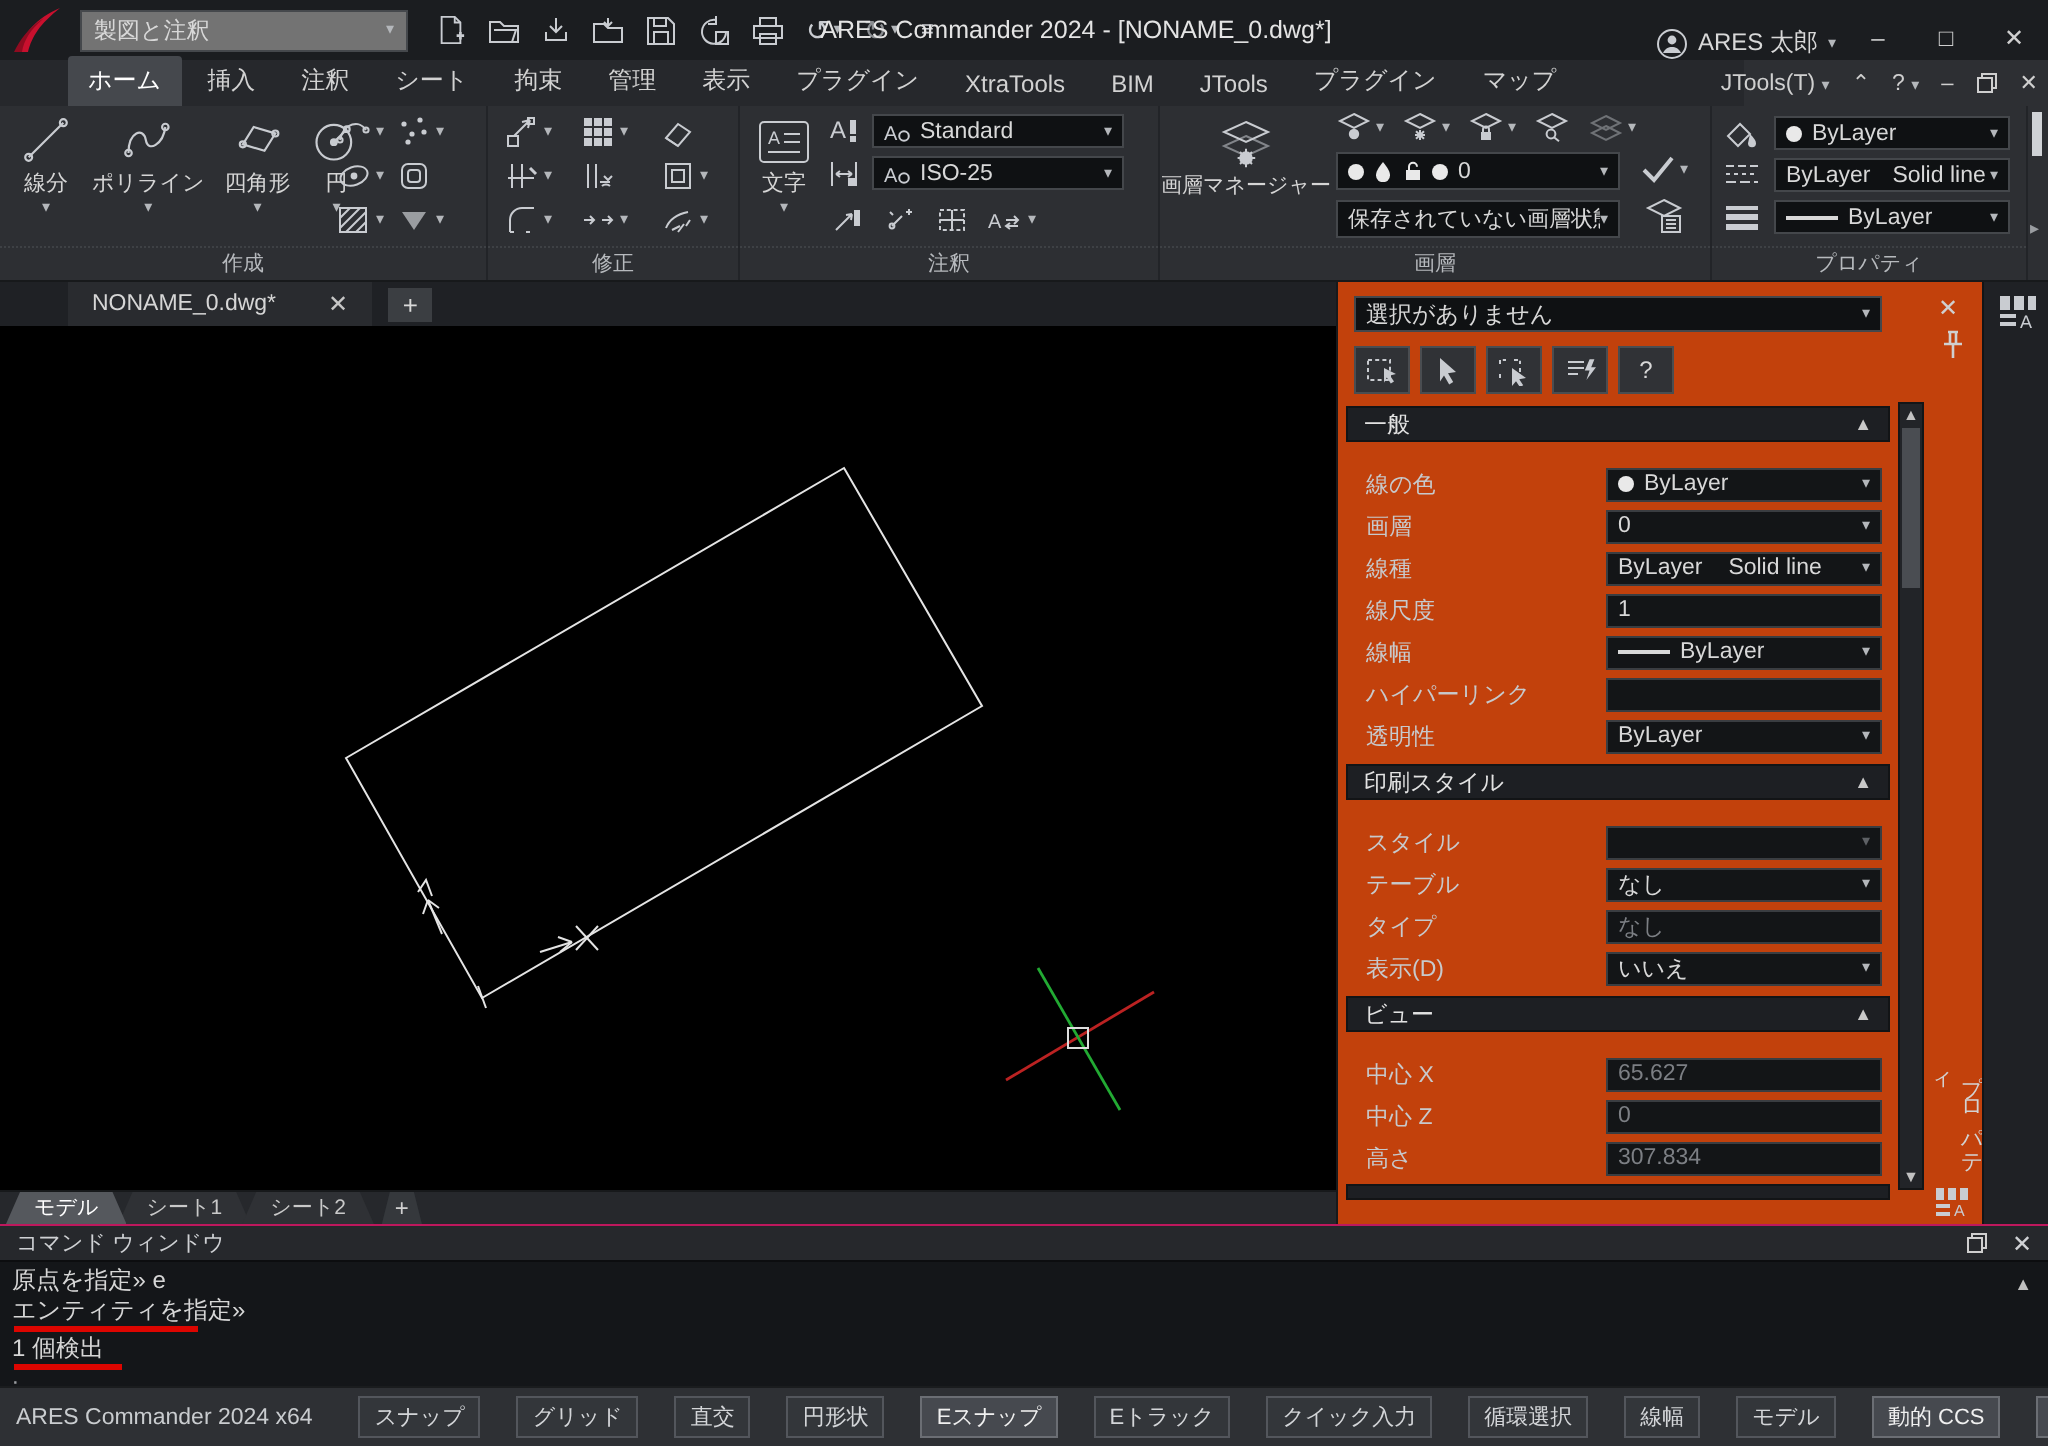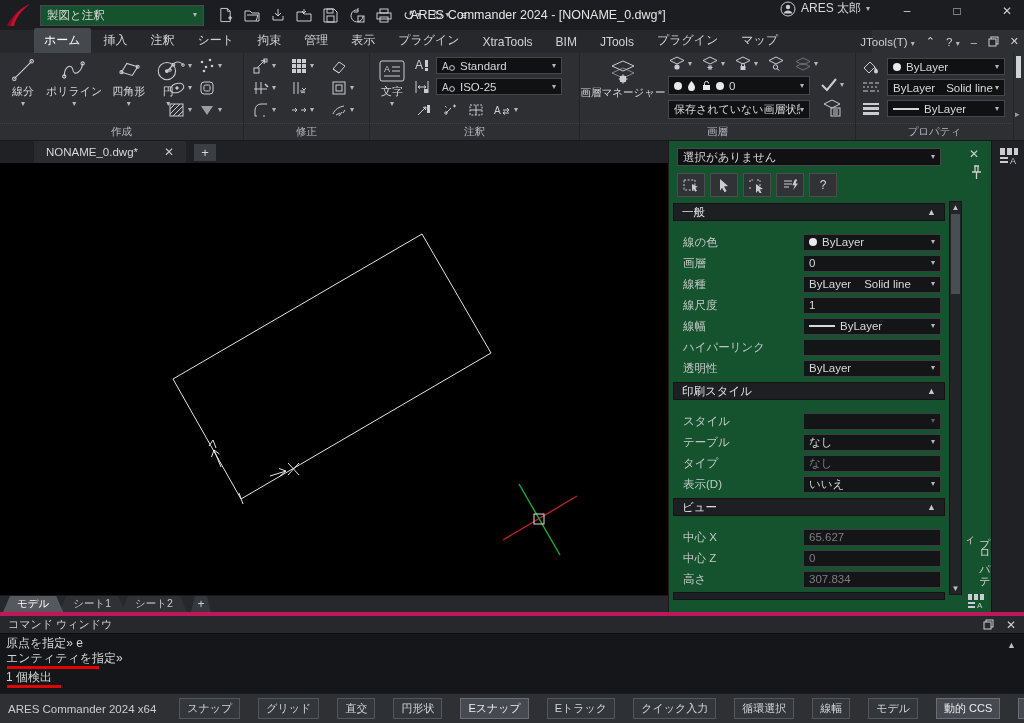--- a/index.html
+++ b/index.html
@@ -4,25 +4,25 @@
 <style>
   html,body{margin:0;padding:0;background:#2d2f33;}
   body{width:1024px;height:723px;overflow:hidden;font-family:"Liberation Sans","DejaVu Sans",sans-serif;color:#d4d4d4;font-size:12px;}
   .app{position:relative;width:1024px;height:723px;background:#2d2f33;}
   svg{display:block}
   .caret{font-size:8px;color:#b4b7bb;line-height:1}
   .caret.dn::after{content:"▾"}
   
   .titlebar{position:absolute;left:0;top:0;width:1024px;height:30px;background:#1b1d20;display:flex;align-items:center;padding:0 6px;box-sizing:border-box;gap:8px}
   .logo{width:26px;height:24px;flex:0 0 auto}
-  .ws-combo{width:150px;height:19px;background:#14532d;border:1px solid #45484c;display:flex;align-items:center;justify-content:space-between;padding:0 6px;font-size:11.5px;color:#d8d8d8}
+  .ws-combo{width:150px;height:19px;background:#737373;border:1px solid #45484c;display:flex;align-items:center;justify-content:space-between;padding:0 6px;font-size:11.5px;color:#d8d8d8}
   .qat{display:flex;align-items:center;gap:11px;margin-left:6px}
   .qat .qbtn{display:flex;align-items:center;gap:2px;color:#c9ccd1}
   .win-title{position:absolute;left:538px;top:0;transform:translateX(-50%);height:30px;display:flex;align-items:center;font-size:12.5px;color:#e4e4e4;white-space:nowrap}
-  .tb-right{position:absolute;right:4px;top:0;height:30px;display:flex;align-items:flex-start;gap:24px}
+  .tb-right{position:absolute;right:4px;top:0;height:30px;display:flex;align-items:flex-end;gap:8px}
   .user{display:flex;align-items:center;gap:5px;color:#d8d8d8;font-size:12px}
   .winbtn{width:26px;height:22px;display:flex;align-items:center;justify-content:center;color:#cfcfcf;font-size:12px}
   
   .tabrow{position:absolute;left:0;top:30px;width:872px;height:23px;background:#26282c;display:flex;align-items:flex-end;padding-left:34px;box-sizing:border-box}
   .rtab{padding:4px 10px 4px;margin-right:3px;font-size:12px;color:#d2d2d2;white-space:nowrap}
   .rtab.active{background:#45484d;color:#ffffff;border-radius:2px 2px 0 0}
   .tabrow-right{position:absolute;right:5px;top:30px;height:23px;display:flex;align-items:center;gap:11px;font-size:11.5px;color:#cfcfcf}
   .tabrow-right .glyph{font-size:11px}
   
   .ribbon{position:absolute;left:0;top:53px;width:1024px;height:88px;background:#2d2f33;border-bottom:1px solid #17191b;box-sizing:border-box}
@@ -41,21 +41,21 @@
   .doctab .x{color:#c6c6c6;font-size:12px}
   .newtab{margin-left:8px;width:22px;height:17px;background:#3b3e42;color:#d9d9d9;display:flex;align-items:center;justify-content:center;font-size:13px}
   
   .canvas{position:absolute;left:0;top:163px;width:668px;height:432px;background:#000}
   
   .sheetbar{position:absolute;left:0;top:595px;width:668px;height:17px;background:#26282c;display:flex;align-items:stretch;padding-left:3px;box-sizing:border-box;border-top:1px solid #17191b}
   .stab{padding:1px 14px;font-size:10.5px;color:#c9c9c9;background:#2f3135;clip-path:polygon(7px 0,calc(100% - 7px) 0,100% 100%,0 100%);display:flex;align-items:center;margin-right:-4px}
   .stab.active{background:#55585d;color:#ffffff;z-index:2}
   .stab-add{width:20px;display:flex;align-items:center;justify-content:center;color:#d0d0d0;background:#35383c;margin-left:8px;font-size:12px;clip-path:polygon(4px 0,calc(100% - 4px) 0,100% 100%,0 100%)}
   
-  .palcol{position:absolute;left:668px;top:141px;width:356px;height:471px;background:#14532d;border-left:1px solid #17191b;box-sizing:border-box}
+  .palcol{position:absolute;left:668px;top:141px;width:356px;height:471px;background:#c2410c;border-left:1px solid #17191b;box-sizing:border-box}
   .palbody{position:absolute;left:2px;top:0;width:276px;height:100%;}
   .sel-combo{position:absolute;left:6px;top:7px;width:264px;height:18px}
   .paltools{position:absolute;left:6px;top:32px;display:flex;gap:5px}
   .ptool{width:26px;height:22px;background:#303236;border:1px solid #4a4d51;display:flex;align-items:center;justify-content:center;color:#d8d8d8;font-size:12px}
   .sections{position:absolute;left:2px;top:62px;right:2px}
   .sect-hd{height:16px;background:#1d1f23;border:1px solid #121416;display:flex;align-items:center;justify-content:space-between;padding:0 8px;color:#e2e2e2;font-size:11.5px;margin-bottom:2px}
   .sect-hd .up{font-size:9px;color:#c9c9c9}
   .prow{display:flex;align-items:center;height:20px;margin:0 2px 1px 2px}
   .prow .plabel{width:128px;padding-left:8px;color:#c7c9cc;font-size:11.5px;box-sizing:border-box;white-space:nowrap}
   .prow .pfield{flex:1;height:17px;margin-right:2px}
@@ -68,21 +68,21 @@
   .palscroll .sa{position:absolute;left:0;width:100%;text-align:center;font-size:8px;color:#c2c2c2}
   .palscroll .thumb{position:absolute;left:1px;right:1px;top:12px;height:80px;background:#4a4d52}
   .ministrip{position:absolute;left:294px;top:0;width:28px;height:100%}
   .ministrip .mx{position:absolute;left:6px;top:6px;color:#cfcfcf;font-size:12px}
   .ministrip .mpin{position:absolute;left:7px;top:24px}
   .vtab{position:absolute;left:3px;top:388px;width:22px;height:62px;writing-mode:vertical-rl;display:flex;align-items:center;justify-content:center;color:#d2d2d2;font-size:11px;letter-spacing:1px}
   .ministrip .micon{position:absolute;left:4px;top:452px}
   .farstrip{position:absolute;left:322px;top:0;width:34px;height:100%;background:#1f2125;border-left:1px solid #121416;box-sizing:border-box}
   .farstrip .ficon{position:absolute;left:7px;top:6px}
   
-  .cmd{position:absolute;left:0;top:612px;width:1024px;height:81px;background:#141619;border-top:4px solid #be185d;box-sizing:border-box}
+  .cmd{position:absolute;left:0;top:612px;width:1024px;height:81px;background:#141619;border-top:1px solid #be185d;box-sizing:border-box}
   .cmd-hd{height:17px;background:#26282c;display:flex;align-items:center;justify-content:space-between;padding:0 8px;color:#cfd1d4;font-size:11px;border-bottom:1px solid #0c0d0f}
   .cmd-hd .hic{display:flex;align-items:center;gap:12px}
   .cmd-body{position:relative;padding:2px 6px;font-size:12px;color:#d6d6d6;line-height:15px}
   .redline{height:3px;background:#dd0500;margin:0 0 1px 1px}
   .cmd-up{position:absolute;right:8px;top:4px;color:#bfbfbf;font-size:9px}
   
   .status{position:absolute;left:0;top:693px;width:1024px;height:30px;background:#2e3034;border-top:1px solid #1a1c1e;display:flex;align-items:center;padding:0 8px;box-sizing:border-box;gap:18px}
   .st-app{color:#c9cccf;font-size:11.5px;margin-right:5px;white-space:nowrap}
   .stbtn{height:19px;display:flex;align-items:center;gap:5px;padding:0 7px;border:1px solid #53565c;background:#33363a;color:#d3d5d8;font-size:11px;white-space:nowrap}
   .stbtn.on{background:#46494f;border-color:#6b6e74;color:#f0f0f0}

